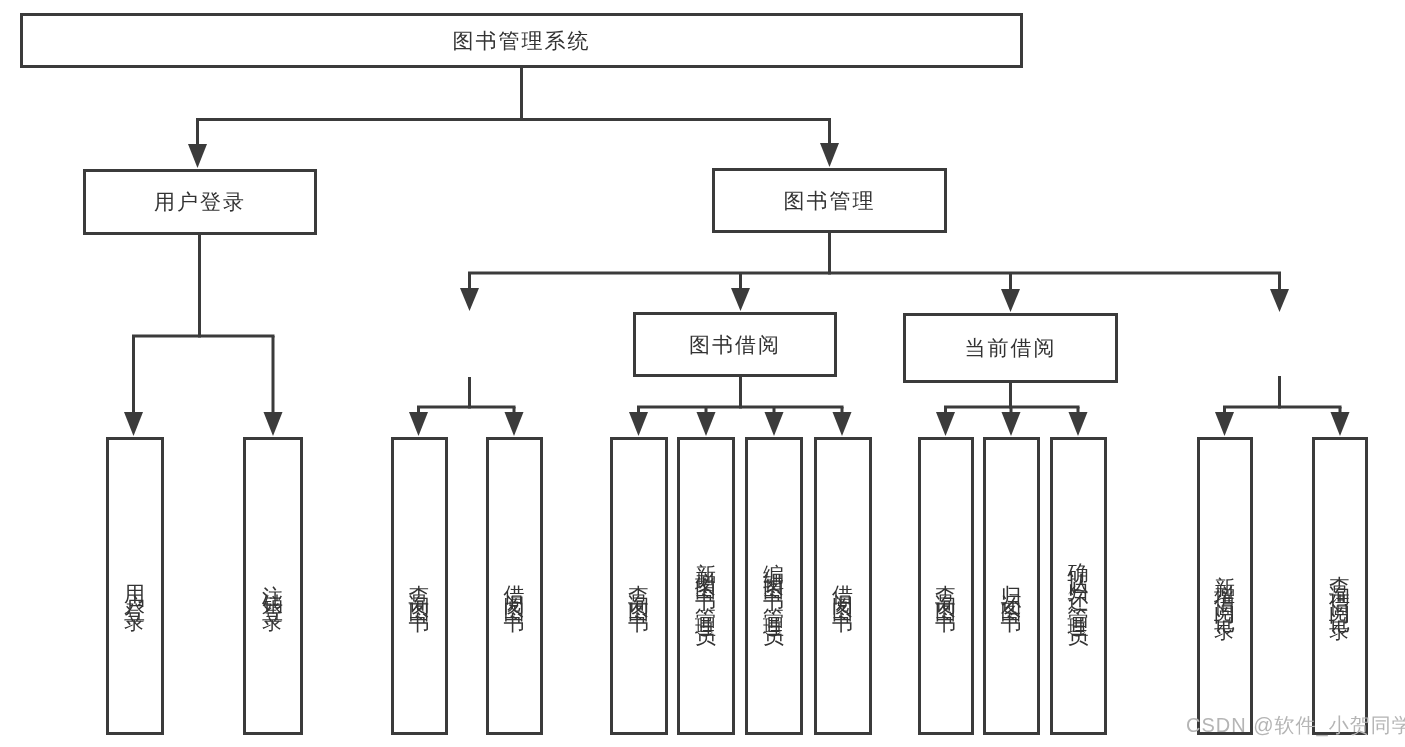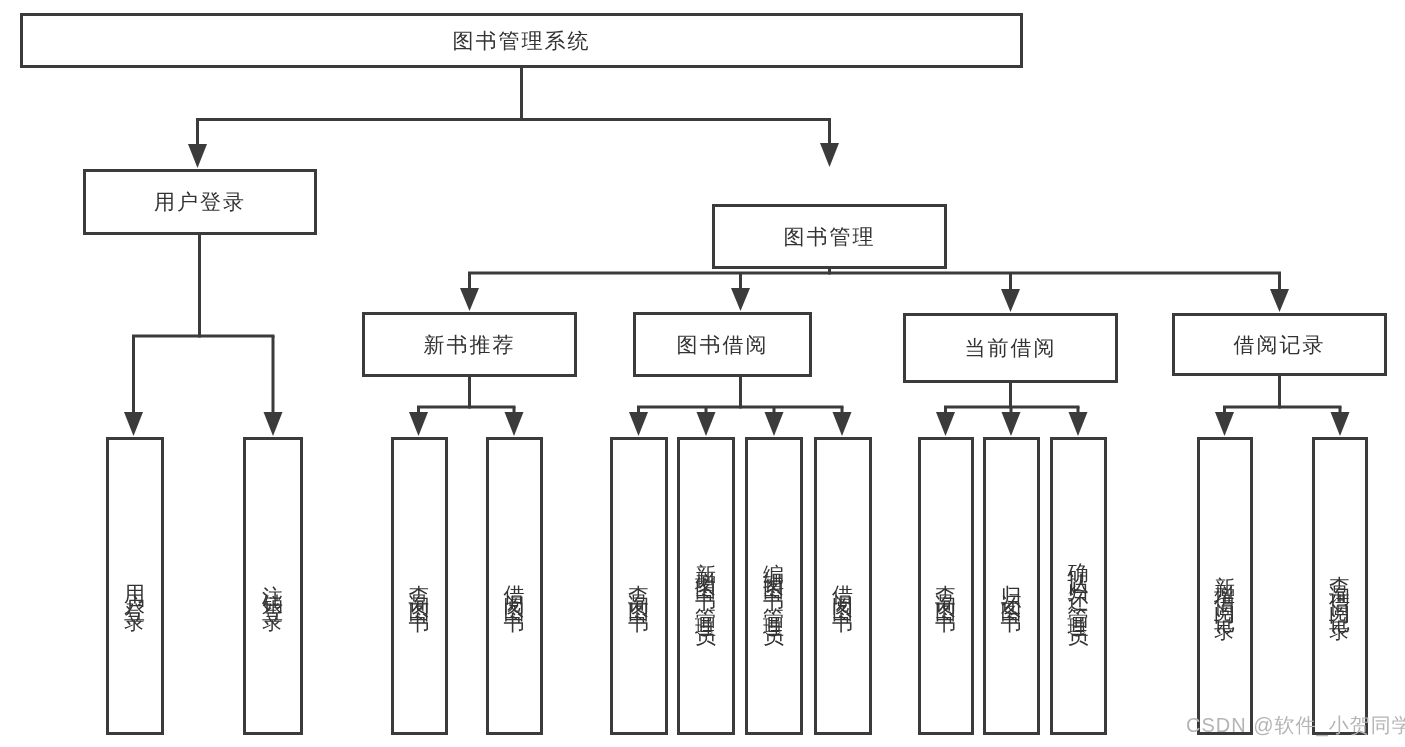--- a/index.html
+++ b/index.html
@@ -93,35 +93,29 @@
     <polygon points="1330.5,412 1349.5,412 1340,436"></polygon>
   </svg>
 
   <div class="box" style="left:20px;top:13px;width:1003px;height:55px;">
     <span class="hlabel">图书管理系统</span>
   </div>
 
   <div class="box" style="left:83px;top:169px;width:234px;height:66px;">
     <span class="hlabel">用户登录</span>
   </div>
-  <div class="box" style="left:712px;top:168px;width:235px;height:65px;margin-top:36px;">
+  <div class="box" style="left:712px;top:168px;width:235px;height:65px;">
     <span class="hlabel">图书管理</span>
   </div>
 
-  <div class="box" style="left:362px;top:312px;width:215px;height:65px;">
-    <span class="hlabel">新书推荐</span>
-  </div>
-  <div class="box" style="left:633px;top:312px;width:179px;height:65px;">
+  <div class="box" style="left:633px;top:312px;width:204px;height:65px;">
     <span class="hlabel">图书借阅</span>
   </div>
   <div class="box" style="left:903px;top:313px;width:215px;height:70px;">
     <span class="hlabel">当前借阅</span>
-  </div>
-  <div class="box" style="left:1172px;top:313px;width:215px;height:63px;">
-    <span class="hlabel">借阅记录</span>
   </div>
 
   <div class="box leaf" style="left:106px;top:437px;width:58px;height:298px;">
     <span class="vlabel">用户登录</span>
   </div>
   <div class="box leaf" style="left:243px;top:437px;width:60px;height:298px;">
     <span class="vlabel">注销登录</span>
   </div>
 
   <div class="box leaf" style="left:391px;top:437px;width:57px;height:298px;">

